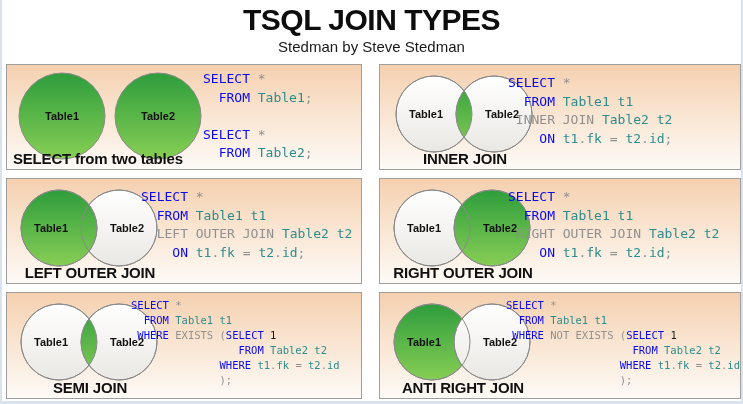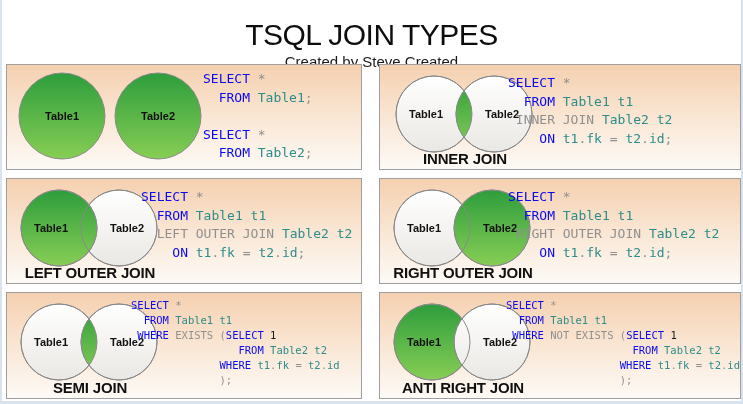--- a/index.html
+++ b/index.html
@@ -1,20 +1,20 @@
 <!DOCTYPE html>
 <html style="--kw: #0a0af0; --id: #2d8c8c; --gy: #909090; --nm: #1a1a1a; --ptop: #f5d0b0; --pbot: #fdfaf6; --pborder: #9f9f9f; --edge: #d9e3ef;"><head>
 <meta charset="utf-8">
 <style>
   html,body{margin:0;padding:0;background:#ffffff;}
   .page{position:relative;width:743px;height:404px;box-sizing:border-box;
         background:#ffffff;font-family:"Liberation Sans",sans-serif;overflow:hidden;
         border-left:2px solid var(--edge);border-right:2px solid var(--edge);border-bottom:3px solid var(--edge);}
   .hdr{position:absolute;top:0;left:0;width:100%;text-align:center;}
-  .title{font-size:30px;font-weight:normal;color:#0d0d0d;letter-spacing:-0.5px;line-height:36px;margin-top:17px;}
+  .title{font-size:30px;font-weight:bold;color:#0d0d0d;letter-spacing:-0.5px;line-height:36px;margin-top:2px;}
   .subtitle{font-size:15px;color:#1a1a1a;line-height:18px;margin-top:0px;}
   .panel{position:absolute;box-sizing:border-box;border:1.5px solid var(--pborder);
          background:linear-gradient(180deg,var(--ptop) 0%,#f9e4d0 45%,var(--pbot) 100%);}
   .p0{left:4px;top:64px;width:356px;height:106px;}
   .p1{left:377px;top:64px;width:362px;height:106px;}
   .p2{left:4px;top:178px;width:356px;height:106px;}
   .p3{left:377px;top:178px;width:362px;height:106px;}
   .p4{left:4px;top:292px;width:356px;height:107px;}
   .p5{left:377px;top:292px;width:362px;height:107px;}
   .code{position:absolute;font-family:"DejaVu Sans Mono","Liberation Mono",monospace;
@@ -26,40 +26,41 @@
   .caption{position:absolute;bottom:2px;font-weight:bold;font-size:15px;color:#101010;letter-spacing:-0.2px;}
   .caption.centered{text-align:center;}
   .vlabel{font-family:"Liberation Sans",sans-serif;font-weight:bold;font-size:11px;fill:#111111;}
 </style>
 </head>
 <body>
 
 <div class="page">
   <div class="hdr">
     <div class="title">TSQL JOIN TYPES</div>
-    <div class="subtitle">Created by Steve Created</div>
+    <div class="subtitle">Stedman by Steve Stedman</div>
   </div>
   <div id="panels">
       <div class="panel p0">
         <svg viewBox="0 0 195 92" width="195" height="92" style="position: absolute; left: 8px; top: 6px;">
           <defs>
             <linearGradient id="g0" x1="0" y1="0" x2="0" y2="1">
               <stop offset="0%" stop-color="#2e9d3c"></stop>
               <stop offset="100%" stop-color="#87ce55"></stop>
             </linearGradient>
             <linearGradient id="w0" x1="0" y1="0" x2="0" y2="1">
               <stop offset="0%" stop-color="#ffffff"></stop>
               <stop offset="100%" stop-color="#eae8e4"></stop>
             </linearGradient>
           </defs>
           <circle cx="47" cy="45" r="43" fill="url(#g0)" stroke="#8a8a8a" stroke-width="1"></circle>
           <circle cx="143" cy="45" r="43" fill="url(#g0)" stroke="#8a8a8a" stroke-width="1"></circle>
           <text x="47" y="49" text-anchor="middle" class="vlabel">Table1</text>
           <text x="143" y="49" text-anchor="middle" class="vlabel">Table2</text>
         </svg>
+        <div class="caption" style="left: 6px;">SELECT from two tables</div>
         <div class="code lg" style="left: 196px; top: 5px;"><div><span class="tk-kw">SELECT</span><span class="tk-gy"> *</span></div><div><span class="tk-kw">  FROM</span><span class="tk-id"> Table1</span><span class="tk-gy">;</span></div><div>&nbsp;</div><div><span class="tk-kw">SELECT</span><span class="tk-gy"> *</span></div><div><span class="tk-kw">  FROM</span><span class="tk-id"> Table2</span><span class="tk-gy">;</span></div></div>
       </div>
       <div class="panel p1">
         <svg viewBox="0 0 150 92" width="150" height="92" style="position: absolute; left: 10px; top: 4px;">
           <defs>
             <linearGradient id="g1" x1="0" y1="0" x2="0" y2="1">
               <stop offset="0%" stop-color="#2e9d3c"></stop>
               <stop offset="100%" stop-color="#87ce55"></stop>
             </linearGradient>
             <linearGradient id="w1" x1="0" y1="0" x2="0" y2="1">

